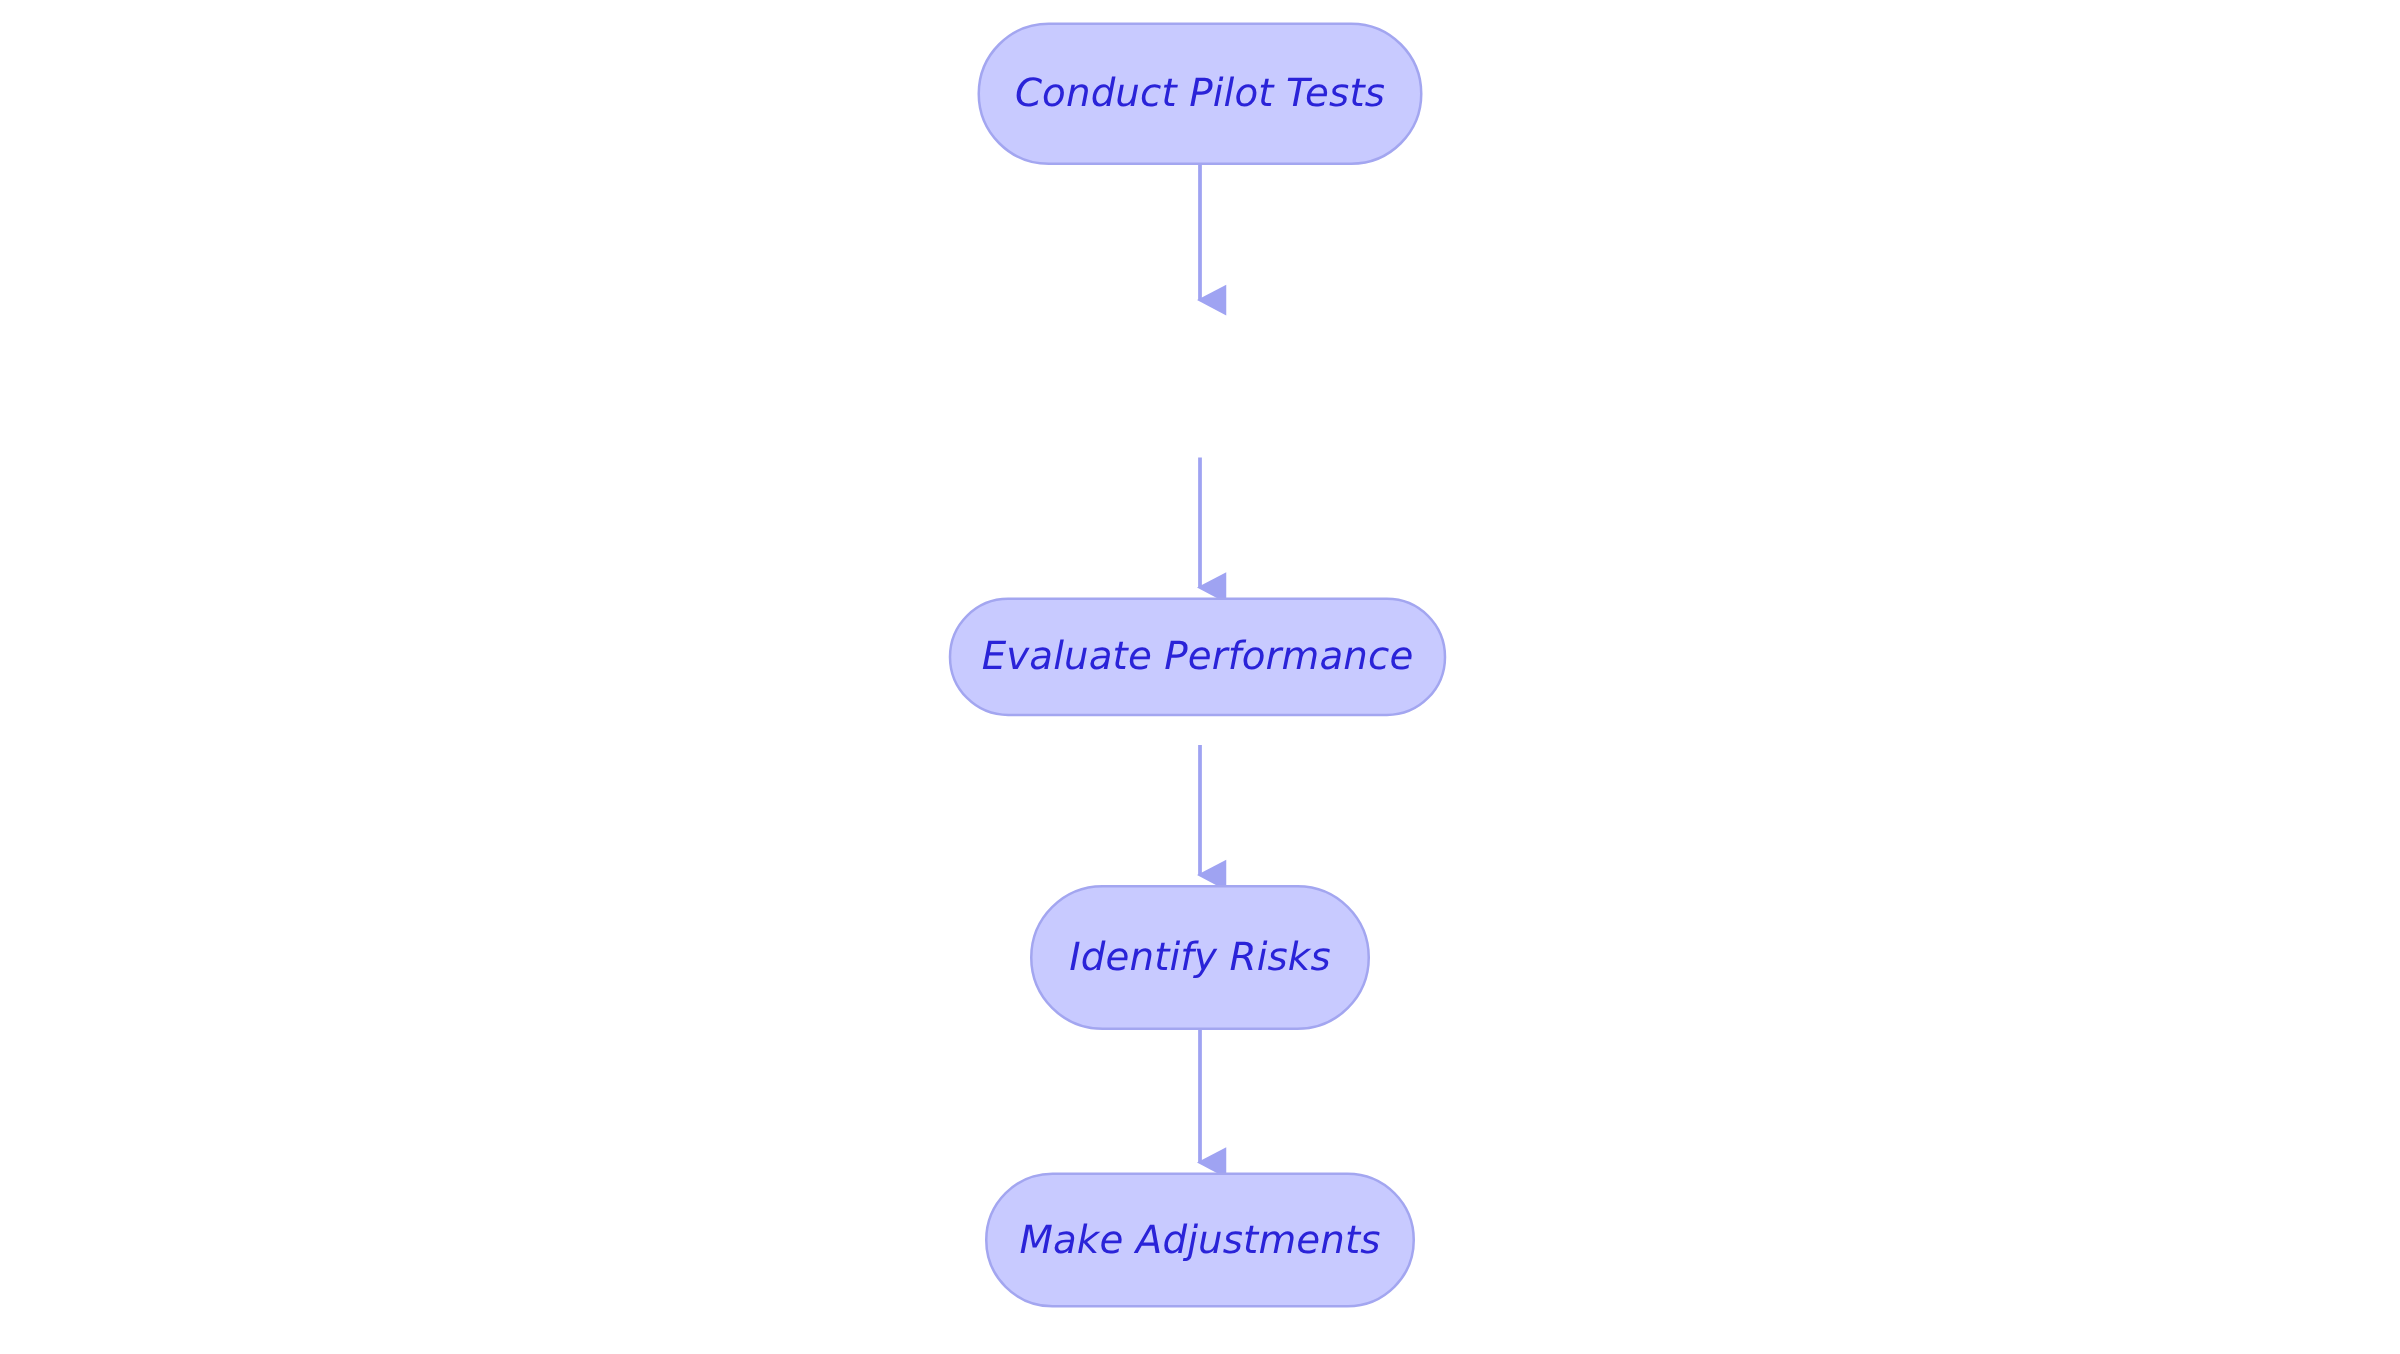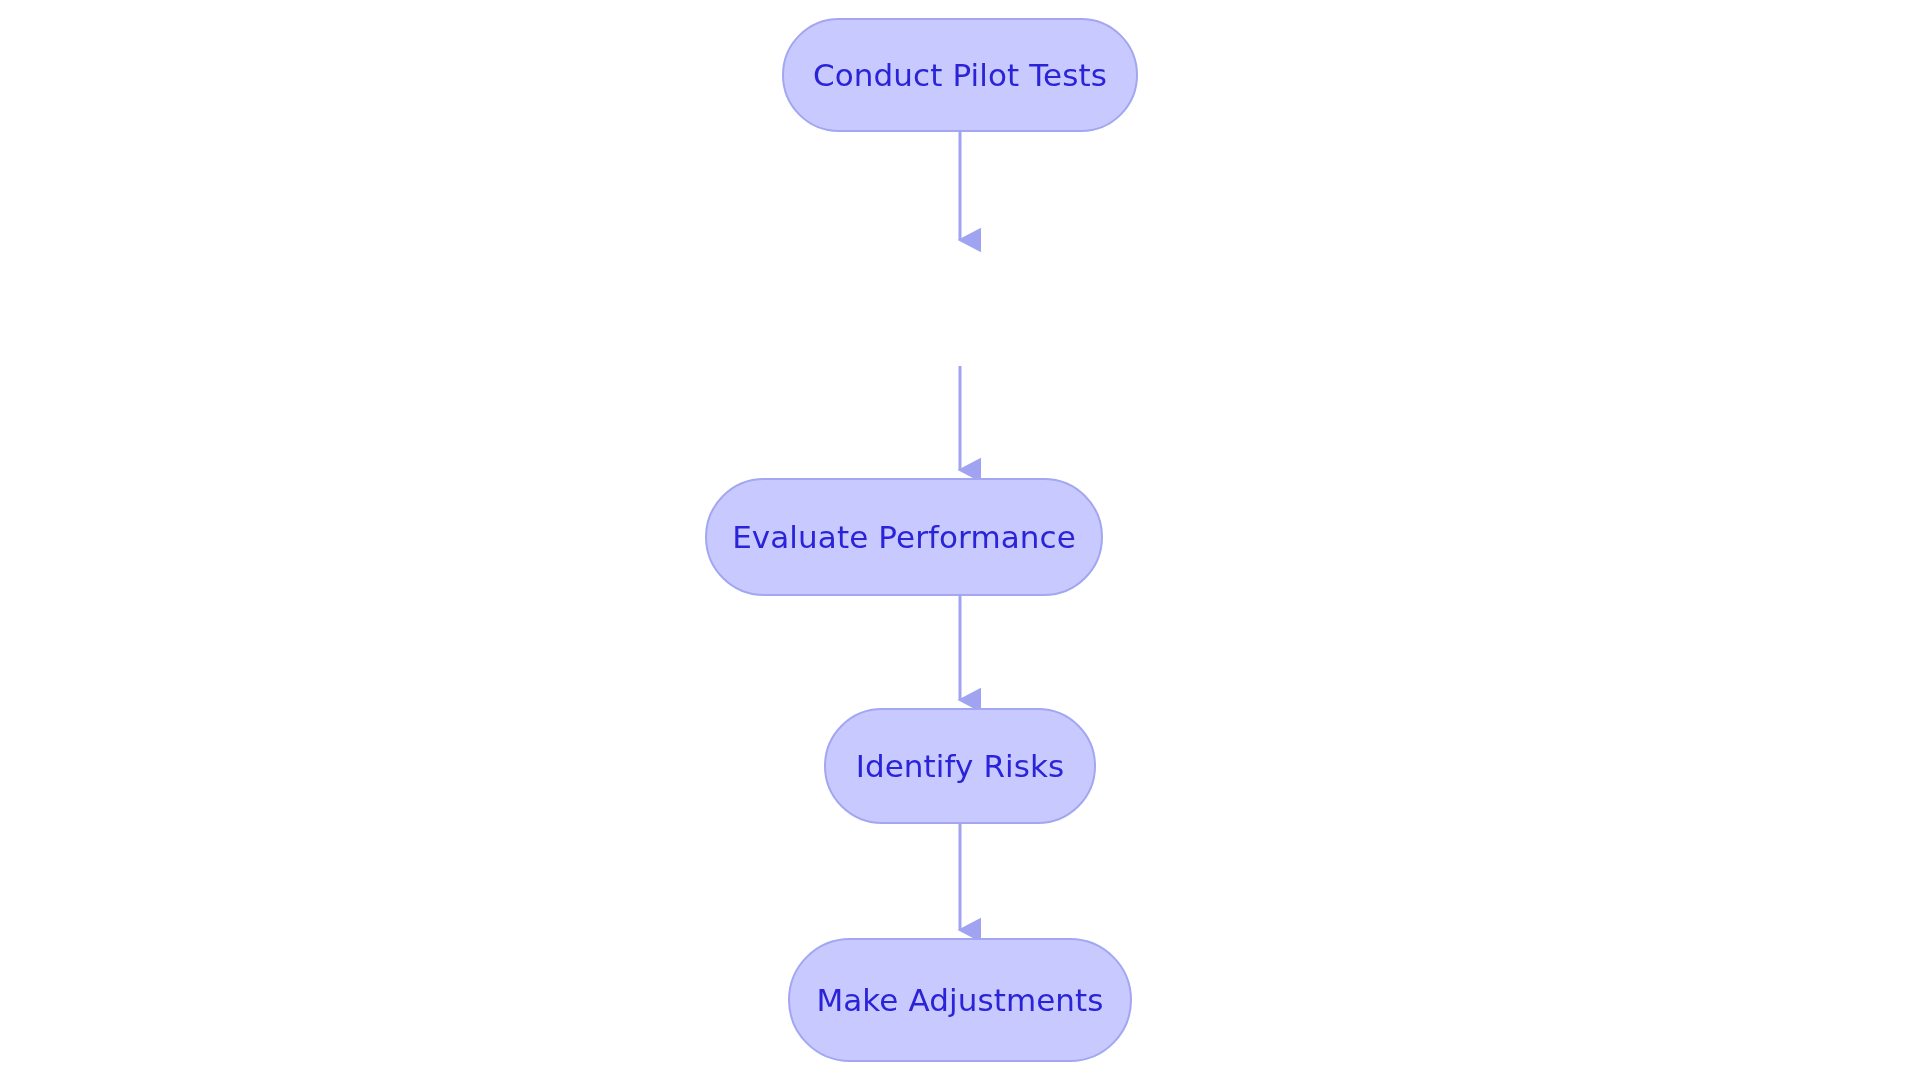--- a/index.html
+++ b/index.html
@@ -13,20 +13,21 @@
     height: 1083px;
     overflow: hidden;
     font-family: "DejaVu Sans", "Liberation Sans", sans-serif;
   }
 
   #flowchart-canvas {
     position: relative;
     width: 1920px;
     height: 1083px;
     background: #ffffff;
+    font-style: italic;
   }
 
   
   #connector-layer {
     position: absolute;
     left: 0;
     top: 0;
     width: 1920px;
     height: 1083px;
   }
@@ -57,23 +58,23 @@
     font-family: "DejaVu Sans", "Liberation Sans", sans-serif;
     font-weight: 400;
     white-space: nowrap;
     letter-spacing: 0.1px;
     line-height: 1;
   }
 
   
   .node-0 { left: 960px; top: 18px;   width: 356px; height: 114px; }
   .node-1 { left: 960px; top: 248px;  width: 442px; height: 118px; }
-  .node-2 { left: 904px; top: 478px;  width: 398px; height: 118px; }
+  .node-2 { left: 958px; top: 478px;  width: 398px; height: 95px; }
   .node-3 { left: 960px; top: 708px;  width: 272px; height: 116px; }
-  .node-4 { left: 960px; top: 938px;  width: 344px; height: 124px; }
+  .node-4 { left: 960px; top: 938px;  width: 344px; height: 108px; }
 
   .node-0 .flow-node-label { font-size: 31px; }
   .node-1 .flow-node-label { font-size: 31px; }
   .node-2 .flow-node-label { font-size: 31px; }
   .node-3 .flow-node-label { font-size: 31px; }
   .node-4 .flow-node-label { font-size: 31px; }
 </style>
 </head>
 <body>
 

